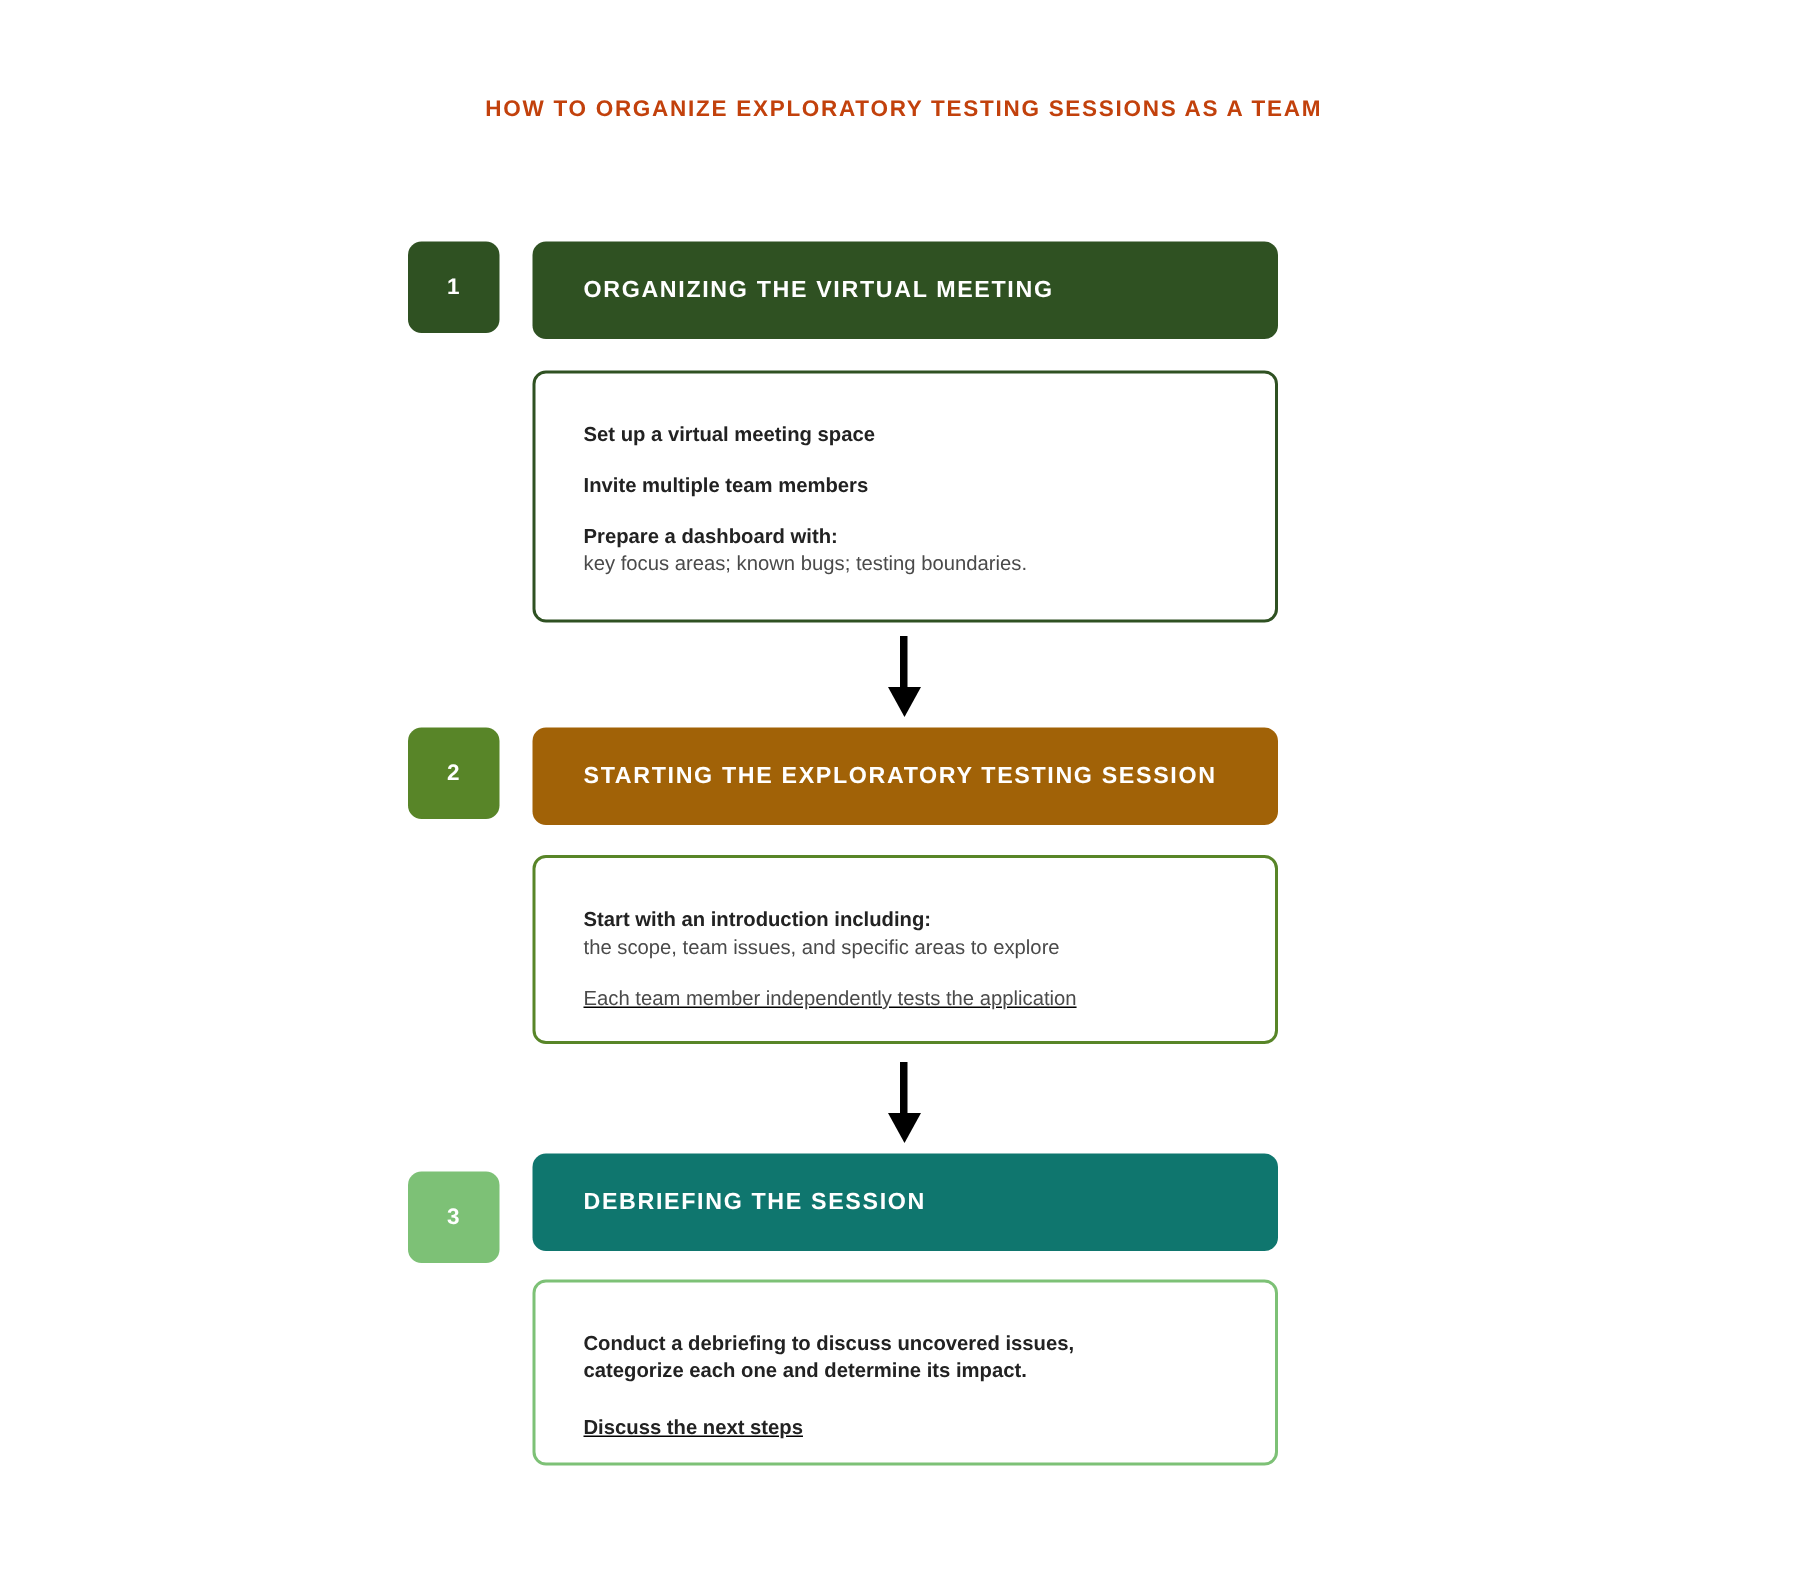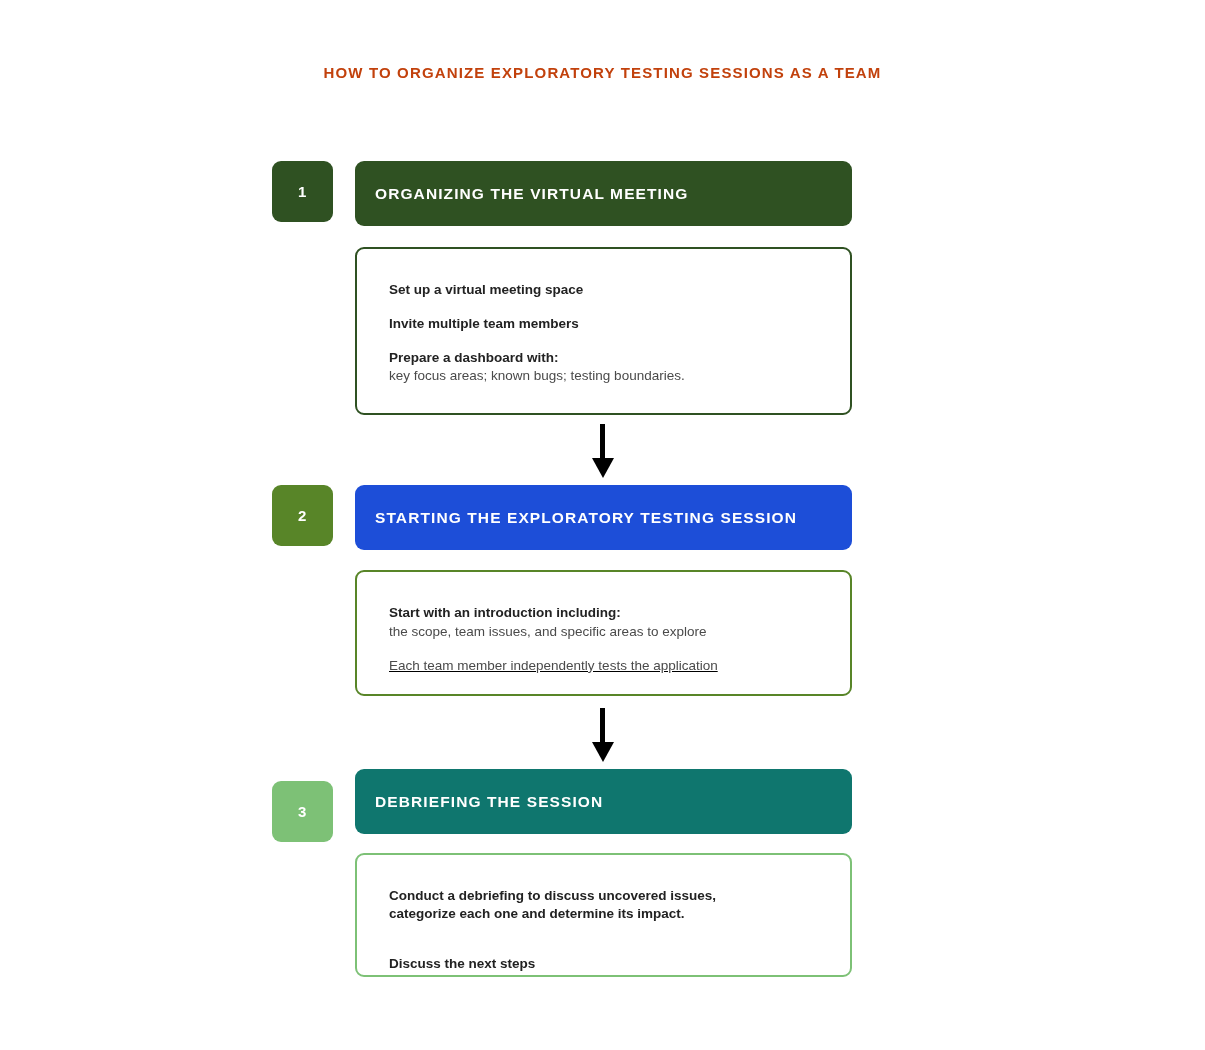--- a/index.html
+++ b/index.html
@@ -59,21 +59,21 @@
 
   .step-header {
     position: absolute;
     left: 355px;
     width: 497px;
     height: 65px;
     border-radius: 9px;
     box-sizing: border-box;
     display: flex;
     align-items: center;
-    padding-left: 20px;
+    padding-left: 34px;
   }
 
   .step-header-label {
     color: #ffffff;
     font-size: 15.5px;
     font-weight: bold;
     letter-spacing: 1.1px;
     text-transform: uppercase;
     white-space: nowrap;
   }
@@ -157,21 +157,21 @@
       <rect x="10" y="0" width="5" height="37" fill="#000000"></rect>
       <polygon points="2,34 24,34 13,54" fill="#000000"></polygon>
     </svg>
   </div>
 
   <div class="step">
     <div class="step-number" style="left:272px; top:485px; background:#588528;">
       <span>2</span>
     </div>
 
-    <div class="step-header" style="top:485px; background:#1d4ed8;">
+    <div class="step-header" style="top:485px; background:#a16207;">
       <span class="step-header-label">STARTING THE EXPLORATORY TESTING SESSION</span>
     </div>
 
     <div class="step-body" style="top:570px; height:126px; border-color:#588528;">
       <div class="item">
         <div class="item-title">Start with an introduction including:</div>
         <div class="item-sub">the scope, team issues, and specific areas to explore</div>
       </div>
       <div class="item" style="margin-top:8px;text-decoration:underline;">
         <div class="item-title regular">Each team member independently tests the application</div>
@@ -192,19 +192,19 @@
     </div>
 
     <div class="step-header" style="top:769px; background:#0f766e;">
       <span class="step-header-label">DEBRIEFING THE SESSION</span>
     </div>
 
     <div class="step-body" style="top:853px; height:124px; border-color:#7dc176;">
       <div class="item">
         <div class="item-title" style="max-width:380px;">Conduct a debriefing to discuss uncovered issues, categorize each one and determine its impact.</div>
       </div>
-      <div class="item" style="margin-top:32px;">
+      <div class="item" style="margin-top:20px;text-decoration:underline;">
         <div class="item-title">Discuss the next steps</div>
       </div>
     </div>
   </div>
 
 </div>
 
 </body></html>

